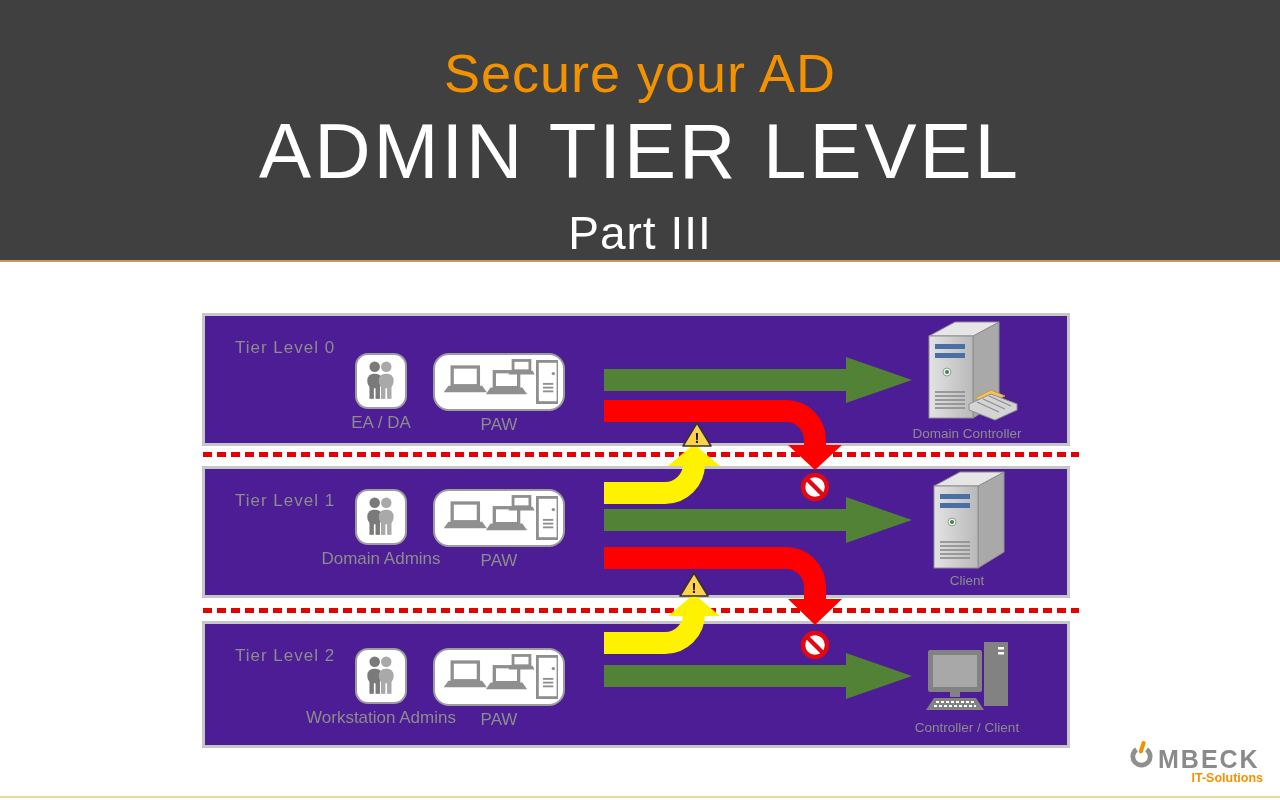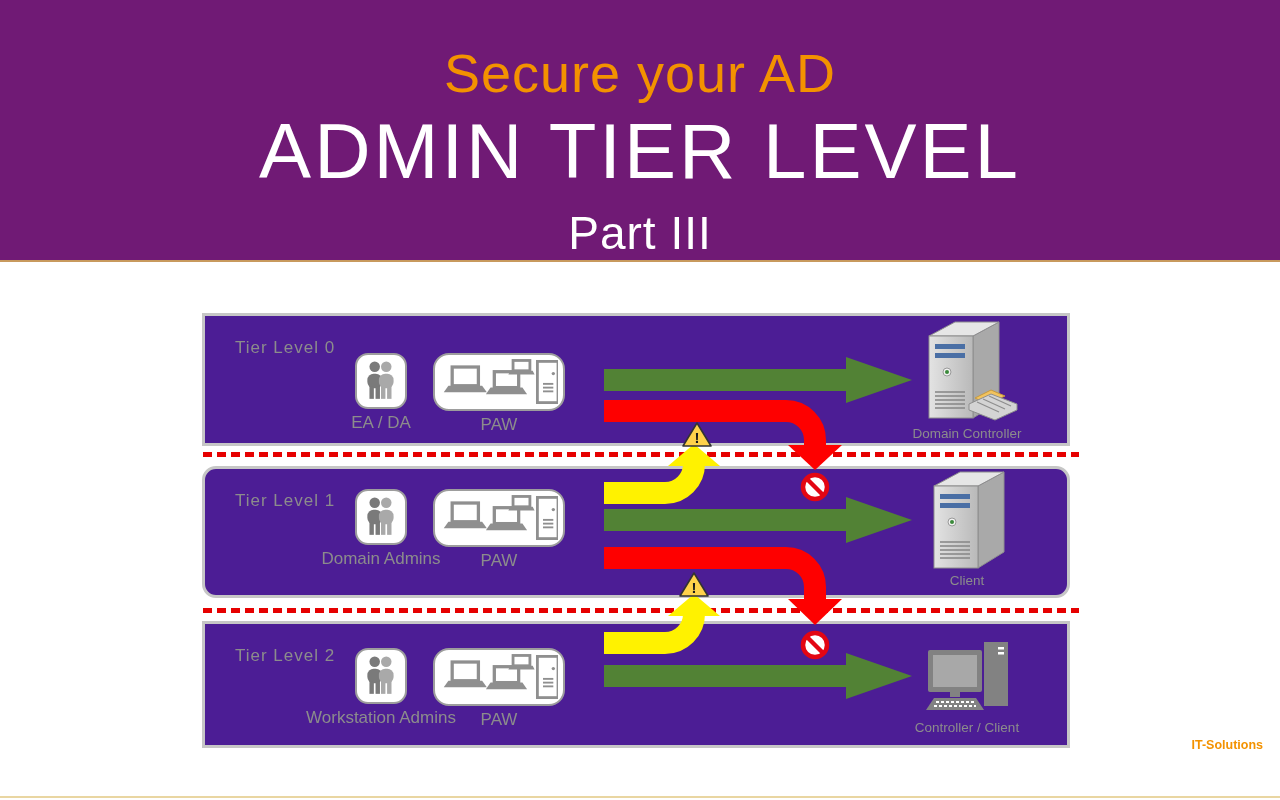--- a/index.html
+++ b/index.html
@@ -1,35 +1,35 @@
 <!DOCTYPE html>
 <html><head>
 <meta charset="utf-8">
 <style>
   * { margin:0; padding:0; box-sizing:border-box; }
   body { font-family:"Liberation Sans", sans-serif; background:#fff; }
   .canvas { position:relative; width:1280px; height:800px; background:#fff; overflow:hidden; }
 
   
   .banner { position:absolute; left:0; top:0; width:1280px; height:262px;
-            background:#701a75; border-bottom:2px solid #c89a5e; text-align:center; }
+            background:#404040; border-bottom:2px solid #c89a5e; text-align:center; }
   .banner .subtitle { position:absolute; left:0; right:0; top:42px;
             font-size:54px; font-weight:400; color:#f39200; letter-spacing:1px; }
   .banner .title { position:absolute; left:0; right:0; top:106px;
             font-size:78px; font-weight:500; color:#ffffff; letter-spacing:3px; }
   .banner .part { position:absolute; left:0; right:0; top:206px;
             font-size:46px; font-weight:400; color:#ffffff; letter-spacing:1px; }
 
   .bottom-line { position:absolute; left:0; right:0; bottom:2px; height:2px; background:#e9d6a2; }
 
   
   .tierbox { position:absolute; left:202px; width:868px; border:3px solid #c6c6c6;
              background:#4c1d95; z-index:1; }
   .tier0 { top:313px; height:133px; }
-  .tier1 { top:466px; height:132px;border-radius:14px; }
+  .tier1 { top:466px; height:132px; }
   .tier2 { top:621px; height:127px;padding-left:44px; }
   .tierlabel { position:absolute; left:30px; top:22px; font-size:17px; color:#8c8c8c; letter-spacing:1px; }
 
   .iconblock { position:absolute; }
   .tier0 .users-block { left:150px; top:37px; }  .tier0 .paw-block { left:228px; top:37px; }
   .tier1 .users-block { left:150px; top:20px; }  .tier1 .paw-block { left:228px; top:20px; }
   .tier2 .users-block { left:150px; top:24px; }  .tier2 .paw-block { left:228px; top:24px; }
 
   .users-frame { width:52px; height:56px; border:2px solid #9d9d9d; border-radius:13px;
                  display:flex; align-items:center; justify-content:center; background:#fff; }
@@ -322,17 +322,24 @@
       <circle cx="815" cy="487" r="12" fill="#ffffff" stroke="#e30613" stroke-width="4.5"></circle>
       <line x1="807" y1="479" x2="823" y2="495" stroke="#e30613" stroke-width="4.5"></line>
     </g>
     <g>
       <circle cx="815" cy="645" r="12" fill="#ffffff" stroke="#e30613" stroke-width="4.5"></circle>
       <line x1="807" y1="637" x2="823" y2="653" stroke="#e30613" stroke-width="4.5"></line>
     </g>
   </svg>
 
   <div class="logo">
+    <div class="row">
+      <svg width="27" height="33" viewBox="0 0 26 32">
+        <path d="M17.9,8.2 A8.4,8.4 0 1 1 8.1,8.2" fill="none" stroke="#8f8f8f" stroke-width="4.6"></path>
+        <line x1="15" y1="2" x2="12.4" y2="10" stroke="#f39200" stroke-width="4" stroke-linecap="round"></line>
+      </svg>
+      <span class="brand">MBECK</span>
+    </div>
     <div class="tagline">IT-Solutions</div>
   </div>
 
   <div class="bottom-line"></div>
 </div>
 
 </body></html>

